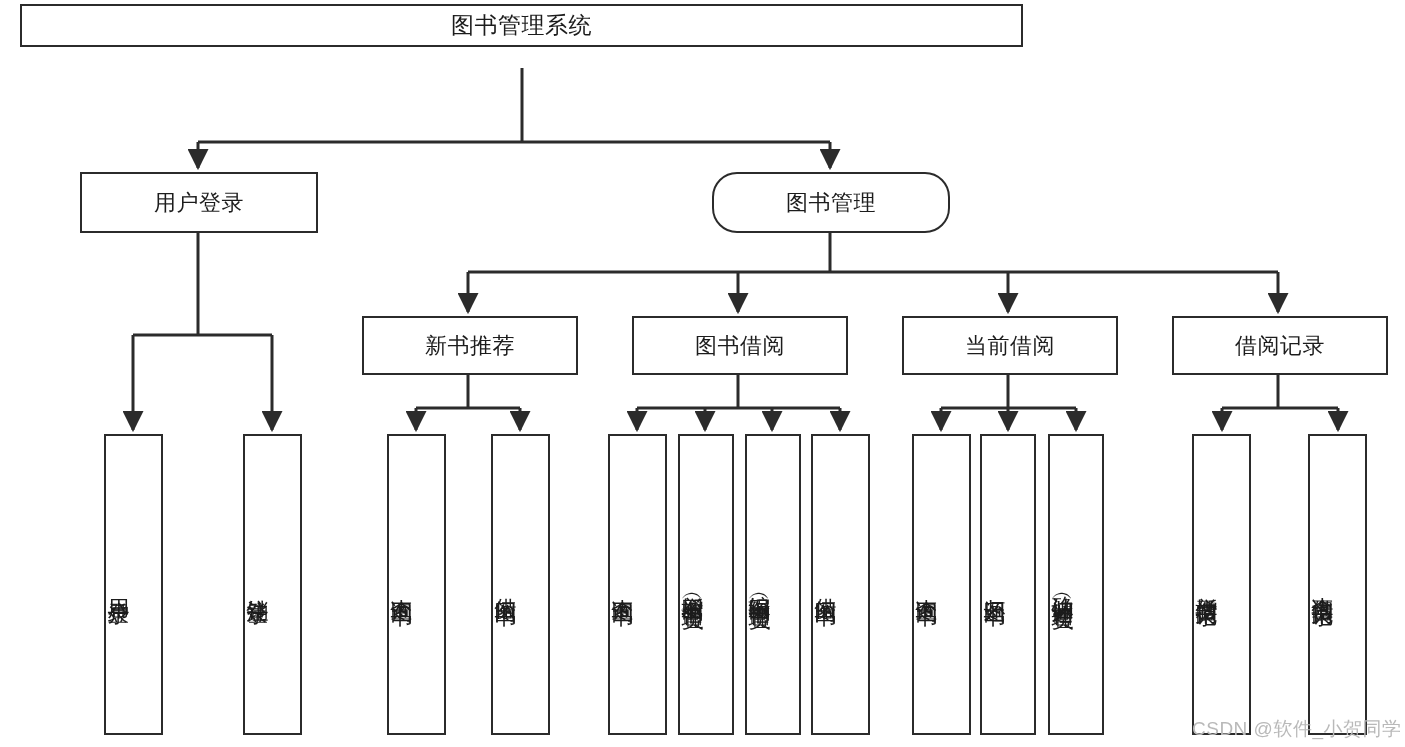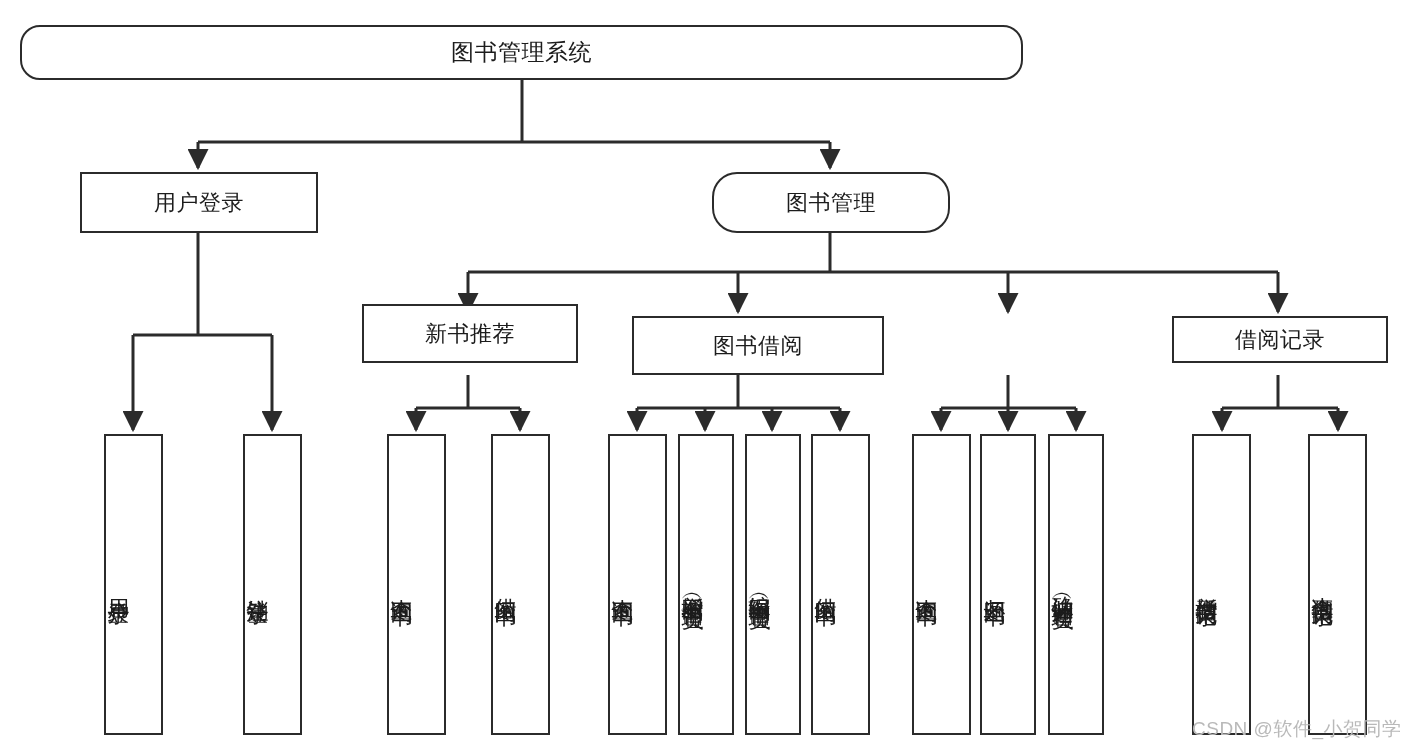--- a/index.html
+++ b/index.html
@@ -121,38 +121,41 @@
       <path d="M 1008 408 L 1008 430" marker-end="url(#arrow)"></path>
       <path d="M 1076 408 L 1076 430" marker-end="url(#arrow)"></path>
 
       <path d="M 1278 375 L 1278 408"></path>
       <path d="M 1222 408 L 1338 408"></path>
       <path d="M 1222 408 L 1222 430" marker-end="url(#arrow)"></path>
       <path d="M 1338 408 L 1338 430" marker-end="url(#arrow)"></path>
     </g>
   </svg>
 
-  <div class="node node-root" style="left:20px; top:25px; width:1003px; height:55px;border-radius:20px;">
+  <div class="node node-root" style="left:20px; top:4px; width:1003px; height:43px;">
     <span class="label">图书管理系统</span>
   </div>
 
   <div class="node node-l2" style="left:80px; top:172px; width:238px; height:61px;">
     <span class="label">用户登录</span>
   </div>
   <div class="node node-l2" style="left:712px; top:172px; width:238px; height:61px;border-radius:25px;">
     <span class="label">图书管理</span>
   </div>
 
-  <div class="node node-l3" style="left:362px; top:304px; width:216px; height:59px;">
+  <div class="node node-l3" style="left:362px; top:316px; width:216px; height:59px;">
     <span class="label">新书推荐</span>
   </div>
-  <div class="node node-l3" style="left:632px; top:316px; width:252px; height:59px;">
+  <div class="node node-l3" style="left:632px; top:316px; width:216px; height:59px;">
     <span class="label">图书借阅</span>
   </div>
-  <div class="node node-l3" style="left:1172px; top:316px; width:216px; height:47px;">
+  <div class="node node-l3" style="left:902px; top:316px; width:216px; height:59px;">
+    <span class="label">当前借阅</span>
+  </div>
+  <div class="node node-l3" style="left:1172px; top:316px; width:216px; height:59px;">
     <span class="label">借阅记录</span>
   </div>
 
   <div class="node node-leaf center" style="left:104px; top:434px; width:59px; height:301px;">
     <span class="label">用户登录</span>
   </div>
   <div class="node node-leaf center" style="left:243px; top:434px; width:59px; height:301px;">
     <span class="label">注销登录</span>
   </div>
 

